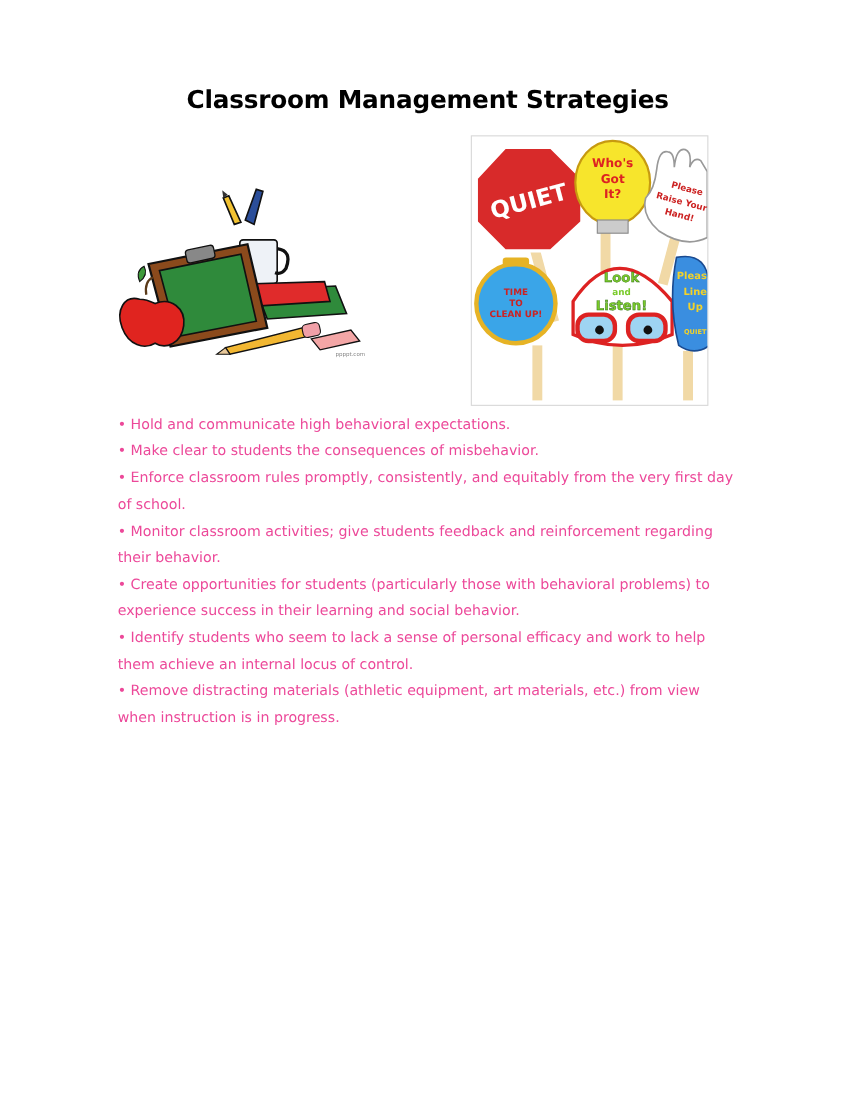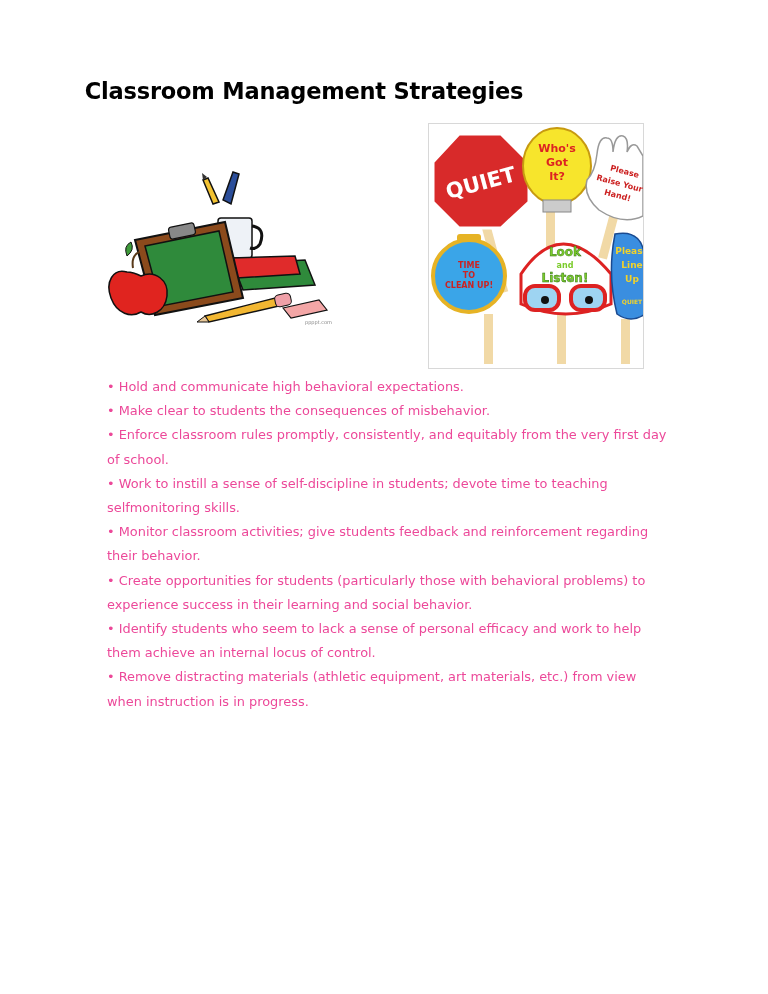--- a/index.html
+++ b/index.html
@@ -1,17 +1,17 @@
 <!DOCTYPE html>
 <html><head>
 <meta charset="utf-8">
 <style>
   html, body { margin: 0; padding: 0; background: #ffffff; }
   body { width: 768px; height: 994px; position: relative; overflow: hidden; font-family: "DejaVu Sans", sans-serif; color: #111; }
-  .title { position: absolute; top: 78px; left: 0; width: 608px; text-align: center; font-family: "DejaVu Sans", sans-serif; font-weight: bold; font-size: 22.5px; letter-spacing: -0.2px; color: #000; }
+  .title { position: absolute; top: 78px; left: 0; width: 608px; text-align: right; font-family: "DejaVu Sans", sans-serif; font-weight: bold; font-size: 22.5px; letter-spacing: -0.2px; color: #000; }
   .clipart-left { position: absolute; left: 105px; top: 160px; width: 240px; height: 165px; }
   .clipart-right { position: absolute; left: 428px; top: 123px; width: 214px; height: 244px; border: 1px solid #d8d8d8; background: #fff; }
   .body-text { position: absolute; left: 107px; top: 375px; width: 560px; font-family: "DejaVu Sans", sans-serif; font-size: 12.9px; line-height: 24.2px; color: #ec4899; }
   .para { margin: 0; padding: 0; }
 </style>
 </head>
 <body>
 
 <div class="title">Classroom Management Strategies</div>
 
@@ -90,18 +90,17 @@
     <text x="203" y="144" font-size="9" font-weight="bold" fill="#f2d22a" text-anchor="middle" font-family="DejaVu Sans, sans-serif">Line</text>
     <text x="203" y="158" font-size="9" font-weight="bold" fill="#f2d22a" text-anchor="middle" font-family="DejaVu Sans, sans-serif">Up</text>
     <text x="203" y="180" font-size="6" font-weight="bold" fill="#f2d22a" text-anchor="middle" font-family="DejaVu Sans, sans-serif">QUIET</text>
   </svg>
 </div>
 
 <div class="body-text">
   <p class="para">• Hold and communicate high behavioral expectations.</p>
   <p class="para">• Make clear to students the consequences of misbehavior.</p>
   <p class="para">• Enforce classroom rules promptly, consistently, and equitably from the very first day of school.</p>
-  <p class="para">• Work to instill a sense of self-discipline in students; devote time to teaching selfmonitoring skills.</p>
   <p class="para">• Monitor classroom activities; give students feedback and reinforcement regarding their behavior.</p>
   <p class="para">• Create opportunities for students (particularly those with behavioral problems) to experience success in their learning and social behavior.</p>
   <p class="para">• Identify students who seem to lack a sense of personal efficacy and work to help them achieve an internal locus of control.</p>
   <p class="para">• Remove distracting materials (athletic equipment, art materials, etc.) from view when instruction is in progress.</p>
 </div>
 
 </body></html>

